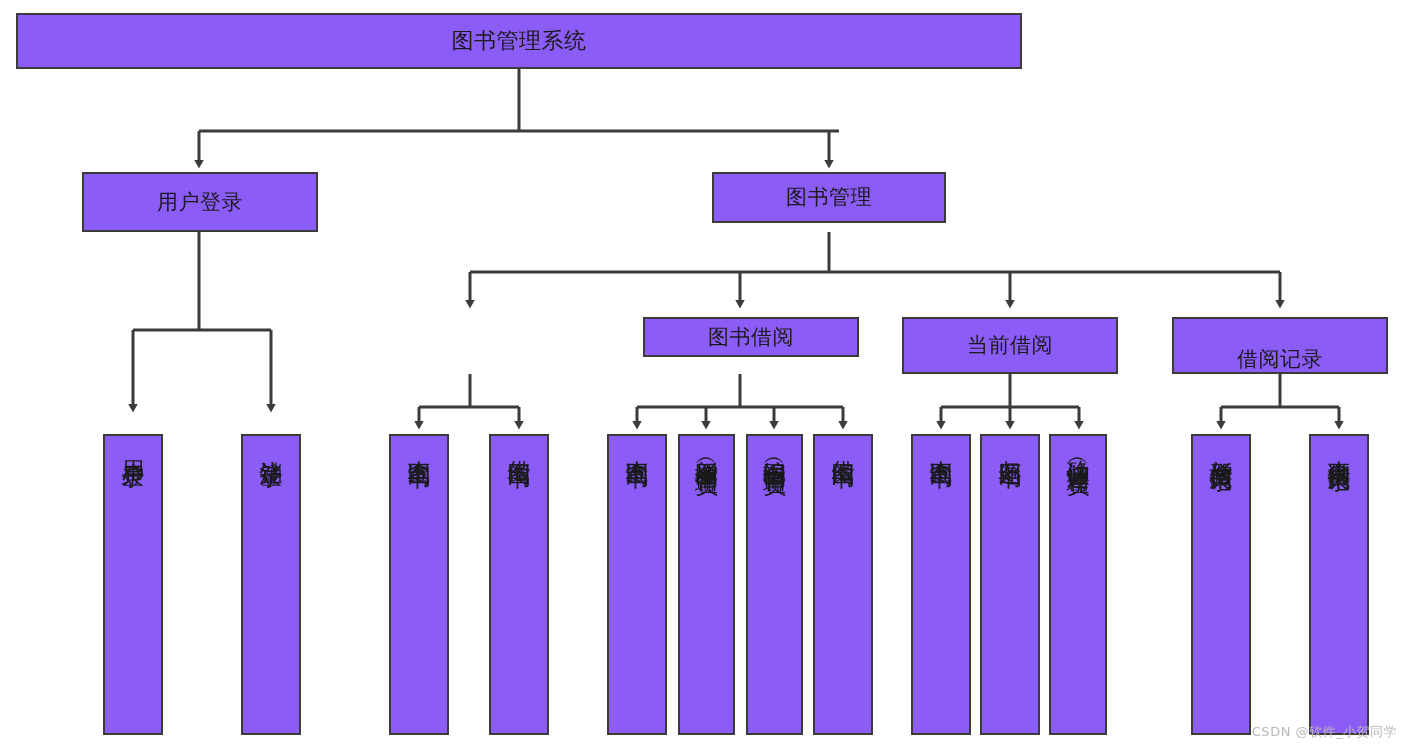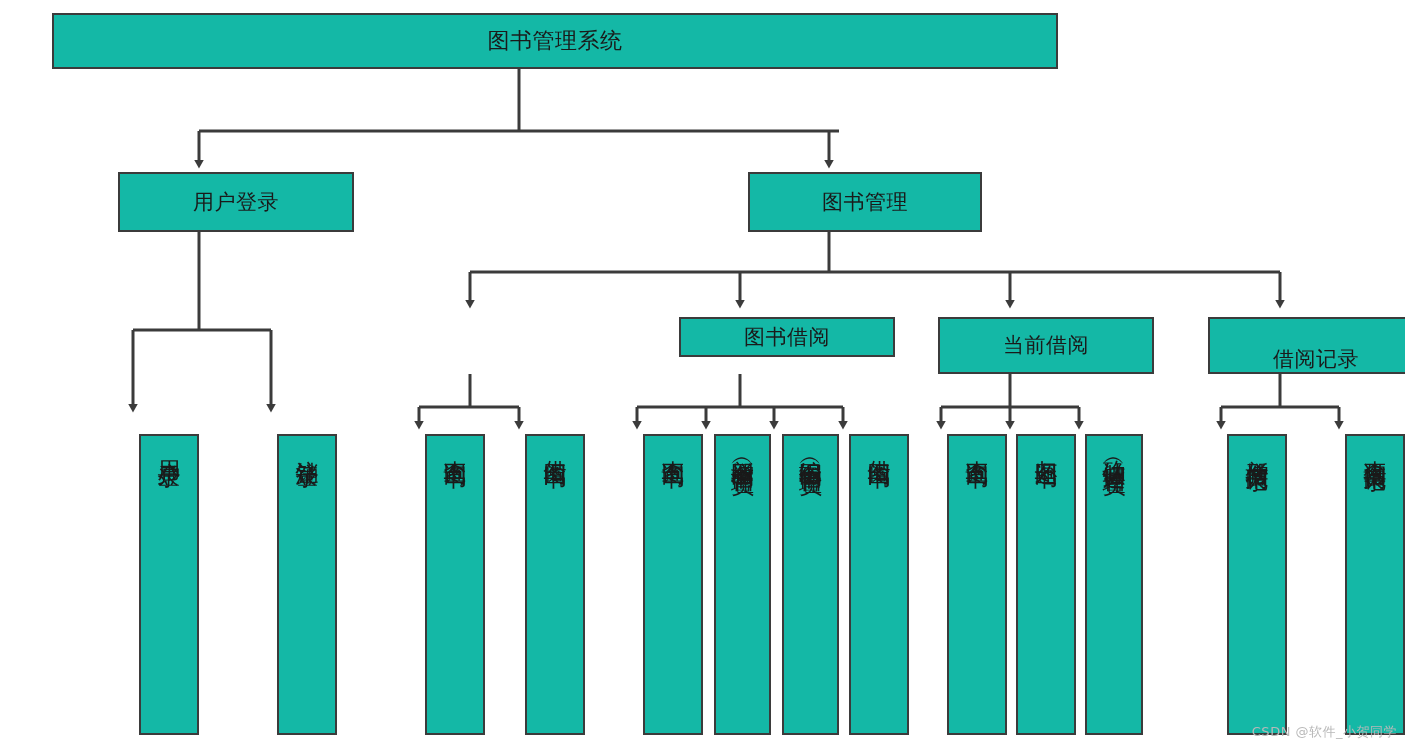--- a/index.html
+++ b/index.html
@@ -21,28 +21,27 @@
     position: absolute;
     left: 0;
     top: 0;
     width: 1405px;
     height: 747px;
     pointer-events: none;
   }
   .node {
     position: absolute;
     box-sizing: border-box;
-    background: #14b8a6;
+    background: #8b5cf6;
     border: 2px solid #3b3b3b;
     display: flex;
     align-items: center;
     justify-content: center;
     text-align: center;
     color: #1a1a1a;
-    margin-left: 36px;
   }
   .node .lbl {
     display: block;
     line-height: 1.18;
     letter-spacing: 0.5px;
   }
   
   .node.h .lbl {
     font-size: 21px;
   }
@@ -127,21 +126,21 @@
     </g>
   </svg>
 
   <div class="node h root" style="left:16px; top:13px; width:1006px; height:56px;">
     <span class="lbl">图书管理系统</span>
   </div>
 
   <div class="node h" style="left:82px; top:172px; width:236px; height:60px;">
     <span class="lbl">用户登录</span>
   </div>
-  <div class="node h" style="left:712px; top:172px; width:234px; height:60px;">
+  <div class="node h" style="left:712px; top:172px; width:234px; height:51px;">
     <span class="lbl">图书管理</span>
   </div>
 
   <div class="node h" style="left:643px; top:317px; width:216px; height:40px;">
     <span class="lbl">图书借阅</span>
   </div>
   <div class="node h" style="left:902px; top:317px; width:216px; height:57px;text-align:right;">
     <span class="lbl">当前借阅</span>
   </div>
   <div class="node h" style="left:1172px; top:317px; width:216px; height:57px;align-items:flex-end;">

